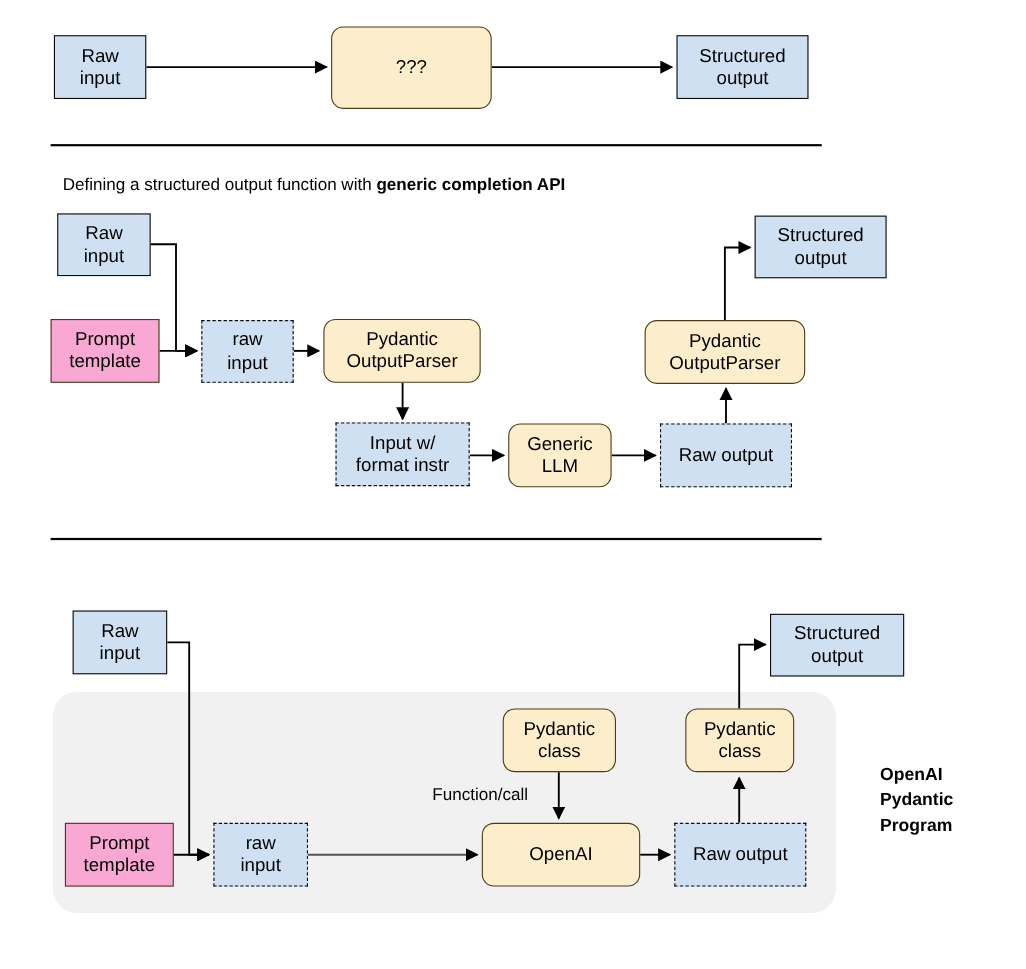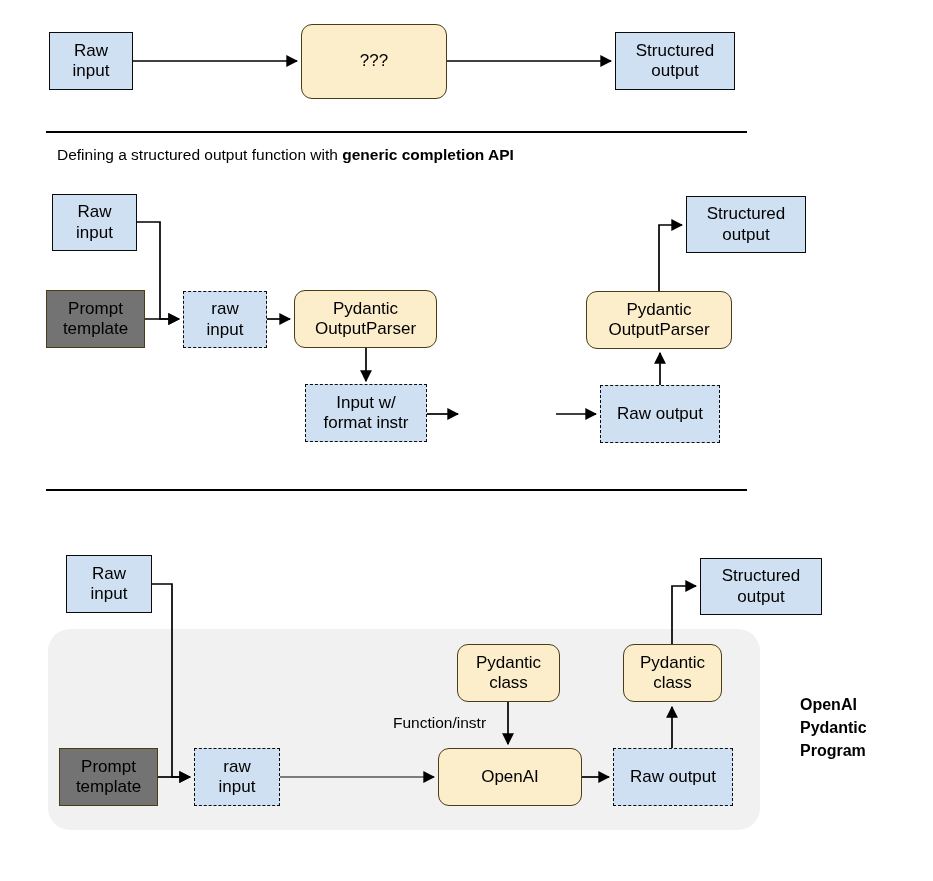--- a/index.html
+++ b/index.html
@@ -34,21 +34,21 @@
   .blue {
     background: #cfe0f2;
     border: 1.6px solid #0b0b0b;
   }
   .yellow {
     background: #fdeecb;
     border: 1.6px solid #4a3c16;
     border-radius: 11px;
   }
   .yellow-sq {
-    background: #737373;
+    background: #f9a8d4;
     border: 1.6px solid #4a3c16;
     border-radius: 0;
   }
   .dashed-blue {
     background: #cfe0f2;
     border: 1.8px dashed #0b0b0b;
   }
   .panel {
     position: absolute;
     background: #f1f1f1;
@@ -102,39 +102,41 @@
   <div class="node blue" style="left:49px; top:32px; width:84px; height:58px;">Raw
 input</div>
 
   <div class="node yellow" style="left:301px; top:24px; width:146px; height:75px;">???</div>
 
   <div class="node blue" style="left:615px; top:32px; width:120px; height:58px;">Structured
 output</div>
 
   <div class="divider" style="left:46px; top:131px; width:701px;"></div>
 
-  <div class="caption" style="left:57px; top:146px;">
+  <div class="caption" style="left:57px; top:160px;">
     <span>Defining a structured output function with </span><b>generic completion API</b>
   </div>
 
   <div class="node blue" style="left:52px; top:194px; width:85px; height:57px;">Raw
 input</div>
 
   <div class="node yellow-sq" style="left:46px; top:290px; width:99px; height:58px;">Prompt
 template</div>
 
   <div class="node dashed-blue" style="left:183px; top:291px; width:84px; height:57px;">raw
 input</div>
 
   <div class="node yellow" style="left:294px; top:290px; width:143px; height:58px;">Pydantic
 OutputParser</div>
 
   <div class="node dashed-blue" style="left:305px; top:384px; width:122px; height:58px;">Input w/
 format instr</div>
 
+  <div class="node yellow" style="left:462px; top:385px; width:94px; height:58px;">Generic
+LLM</div>
 
   <div class="node dashed-blue" style="left:600px; top:385px; width:120px; height:58px;">Raw output</div>
 
   <div class="node yellow" style="left:586px; top:291px; width:146px; height:58px;">Pydantic
 OutputParser</div>
 
   <div class="node blue" style="left:686px; top:196px; width:120px; height:57px;">Structured
 output</div>
 
   <div class="divider" style="left:46px; top:489px; width:701px;"></div>
@@ -157,21 +159,21 @@
   <div class="node yellow" style="left:438px; top:748px; width:144px; height:58px;">OpenAI</div>
 
   <div class="node dashed-blue" style="left:613px; top:748px; width:120px; height:58px;">Raw output</div>
 
   <div class="node yellow" style="left:623px; top:644px; width:99px; height:58px;">Pydantic
 class</div>
 
   <div class="node blue" style="left:700px; top:558px; width:122px; height:57px;">Structured
 output</div>
 
-  <div class="edge-label" style="left:393px; top:714px;">Function/instr</div>
+  <div class="edge-label" style="left:393px; top:714px;">Function/call</div>
 
   <div class="side-label" style="left:800px; top:693px;">OpenAI
 Pydantic
 Program</div>
 
   <svg class="wires" viewBox="0 0 933 881">
     <defs>
       <marker id="arrow" viewBox="0 0 10 10" refX="9" refY="5" markerWidth="7" markerHeight="7" orient="auto-start-reverse">
         <path d="M 0 0 L 10 5 L 0 10 z" fill="#000"></path>
       </marker>

